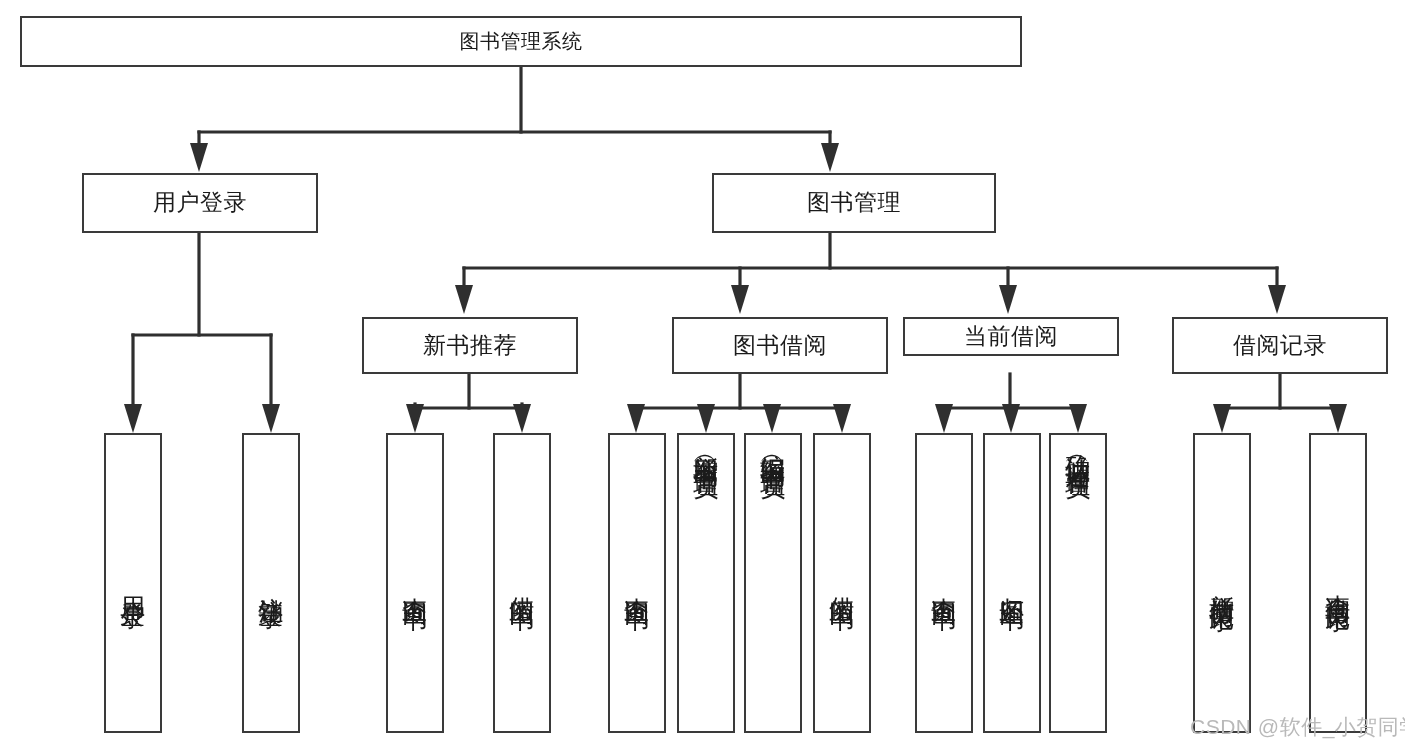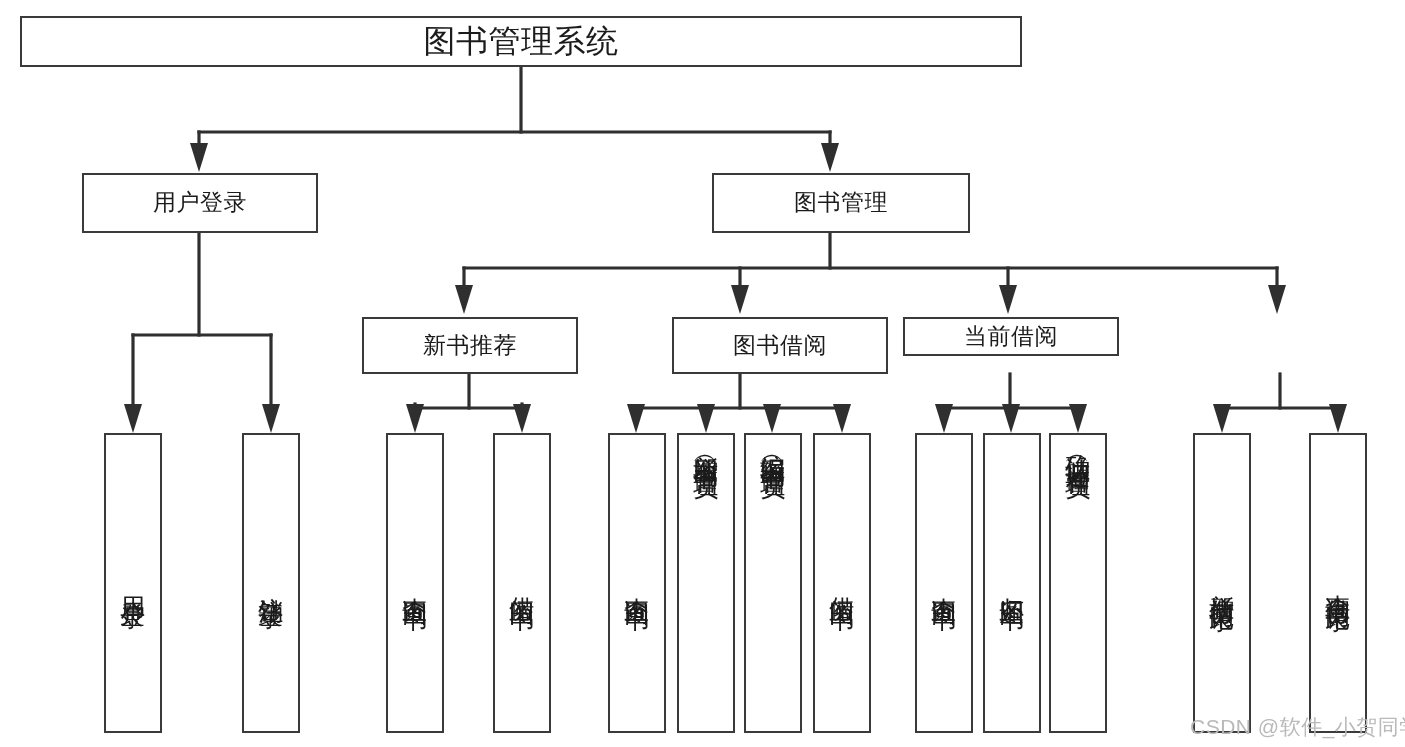--- a/index.html
+++ b/index.html
@@ -41,21 +41,21 @@
     text-align: center;
     line-height: 1.12;
     white-space: nowrap;
   }
   
   .node.h .lbl {
     font-size: 23px;
     letter-spacing: 0.5px;
   }
   .node.root .lbl {
-    font-size: 32px;
+    font-size: 20px;
   }
   
   .node.v {
     align-items: flex-start;
     padding-top: 0;
   }
   .node.v .lbl {
     writing-mode: vertical-rl;
     text-orientation: upright;
     font-size: 25px;
@@ -167,36 +167,39 @@
   </svg>
 
   <div class="node h root" style="left:20px; top:16px; width:1002px; height:51px;">
     <span class="lbl">图书管理系统</span>
   </div>
 
   <div class="node h" style="left:82px; top:173px; width:236px; height:60px;">
     <span class="lbl">用户登录</span>
   </div>
 
-  <div class="node h" style="left:712px; top:173px; width:258px; height:60px;">
+  <div class="node h" style="left:712px; top:173px; width:284px; height:60px;">
     <span class="lbl">图书管理</span>
   </div>
 
   <div class="node h" style="left:362px; top:317px; width:216px; height:57px;">
     <span class="lbl">新书推荐</span>
   </div>
 
   <div class="node h" style="left:632px; top:317px; width:216px; height:57px;margin-left:40px;">
     <span class="lbl">图书借阅</span>
   </div>
 
   <div class="node h" style="left:903px; top:317px; width:216px; height:39px;">
     <span class="lbl">当前借阅</span>
   </div>
 
+  <div class="node h" style="left:1172px; top:317px; width:216px; height:57px;">
+    <span class="lbl">借阅记录</span>
+  </div>
 
   <div class="node v mid" style="left:104px; top:433px; width:58px; height:300px;">
     <span class="lbl">用户登录</span>
   </div>
 
   <div class="node v mid" style="left:242px; top:433px; width:58px; height:300px;">
     <span class="lbl">注销登录</span>
   </div>
 
   <div class="node v mid" style="left:386px; top:433px; width:58px; height:300px;">

